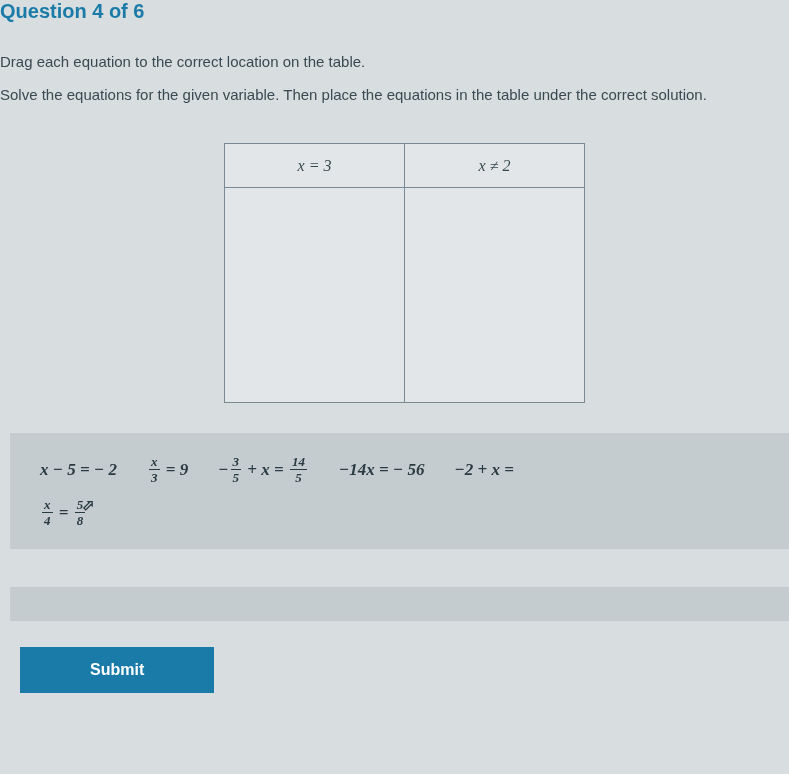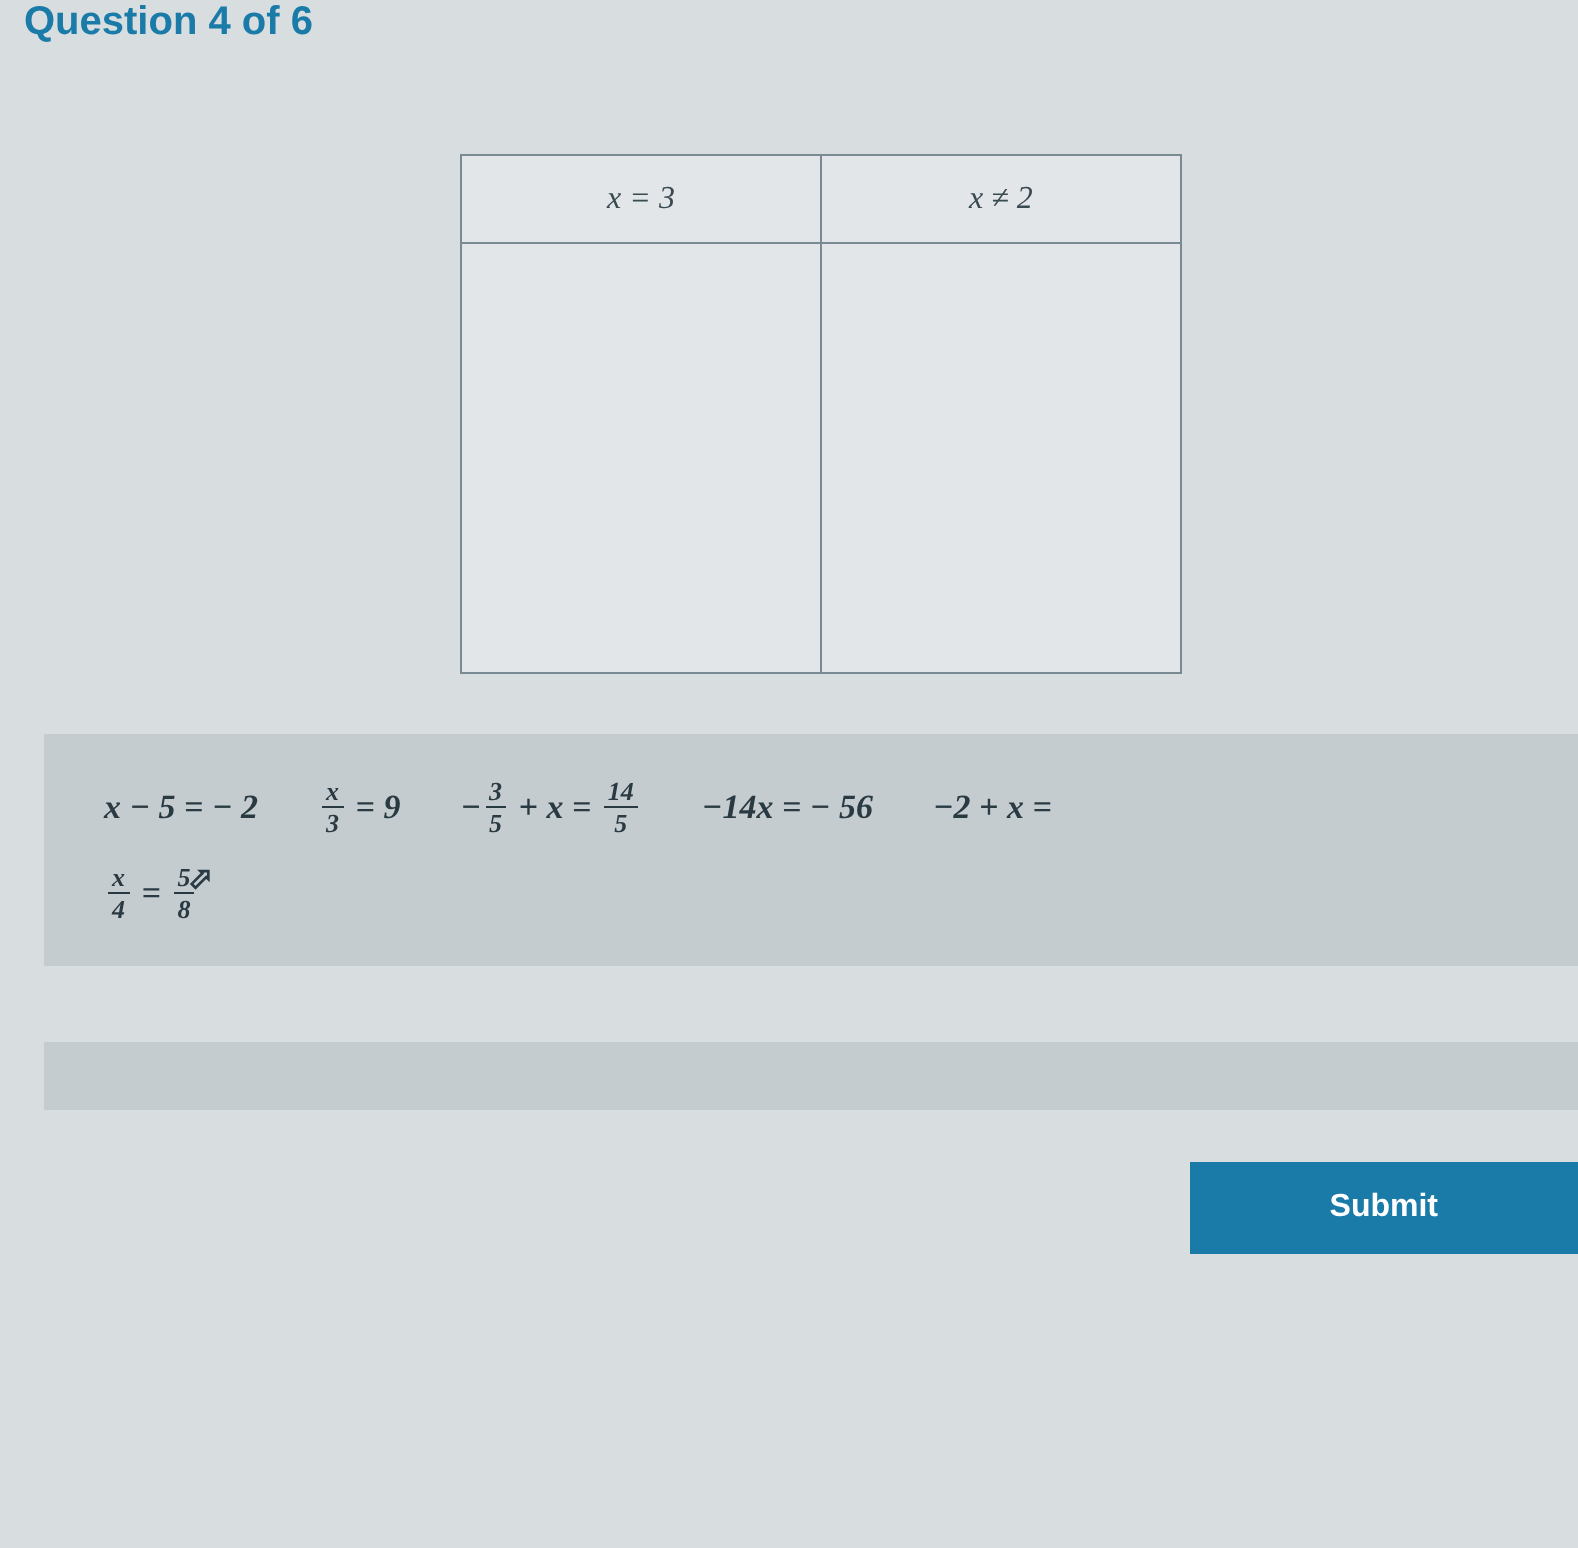--- a/index.html
+++ b/index.html
@@ -91,21 +91,21 @@
     }
     .frac .num { border-bottom: 1px solid #2a3a42; padding: 0 2px 1px 2px; }
     .frac .den { padding: 1px 2px 0 2px; }
     .spacer-bar {
       height: 34px;
       background: #c5ccd0;
       margin: 38px -10px 0 -10px;
     }
     .submit-row {
       display: flex;
-      justify-content: flex-end;
+      justify-content: flex-start;
       margin-top: 26px;
     }
     .submit-btn {
       background: #1a7ba8;
       color: #fff;
       border: none;
       padding: 14px 70px;
       font-size: 16px;
       font-weight: bold;
       cursor: pointer;
@@ -113,29 +113,31 @@
     .cursor-icon {
       position: absolute;
       left: 42px;
       top: -2px;
       font-size: 15px;
       color: #2a3a42;
       font-style: normal;
       pointer-events: none;
     }
     .row2 { margin-top: 14px; }
-    .content { padding-left: 32px; }
+    .content { padding-left: 20px; }
   </style>
 </head>
 <body>
 
 <div class="content">
   <div class="question-header">Question 4 of 6</div>
 
   <div class="instructions">
+    <p>Drag each equation to the correct location on the table.</p>
+    <p>Solve the equations for the given variable. Then place the equations in the table under the correct solution.</p>
   </div>
 
   <div class="table-wrapper">
     <table class="drop-table">
       <thead>
         <tr>
           <th>x = 3</th>
           <th>x ≠ 2</th>
         </tr>
       </thead>

